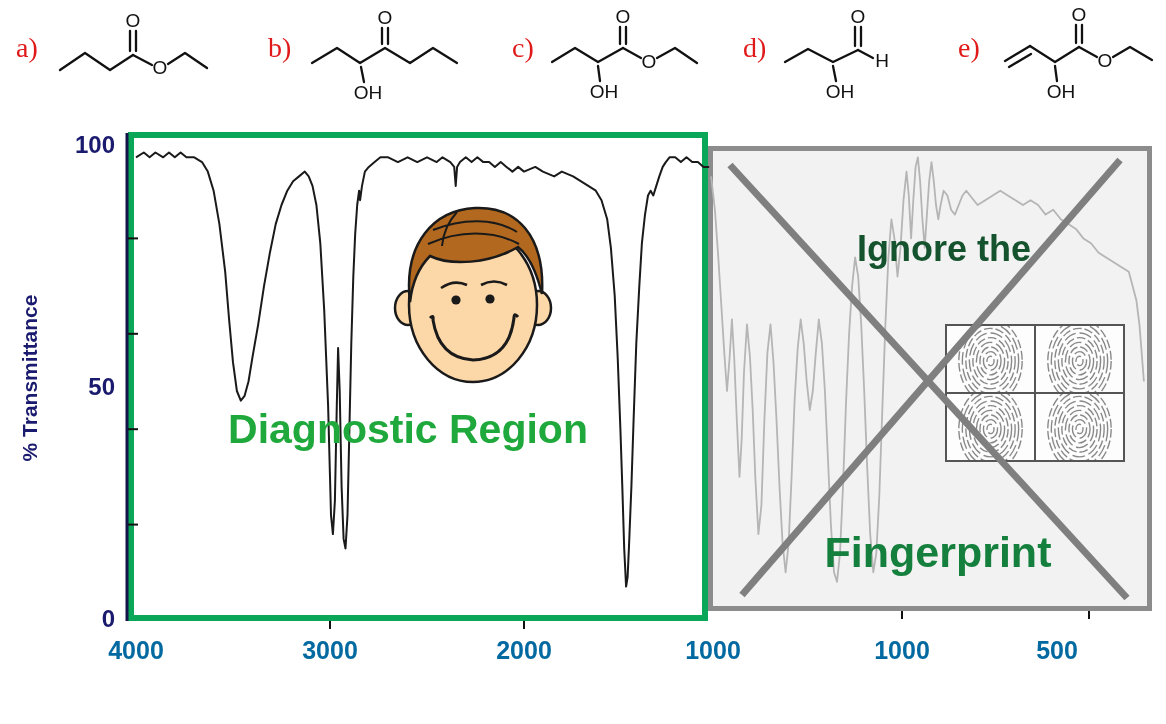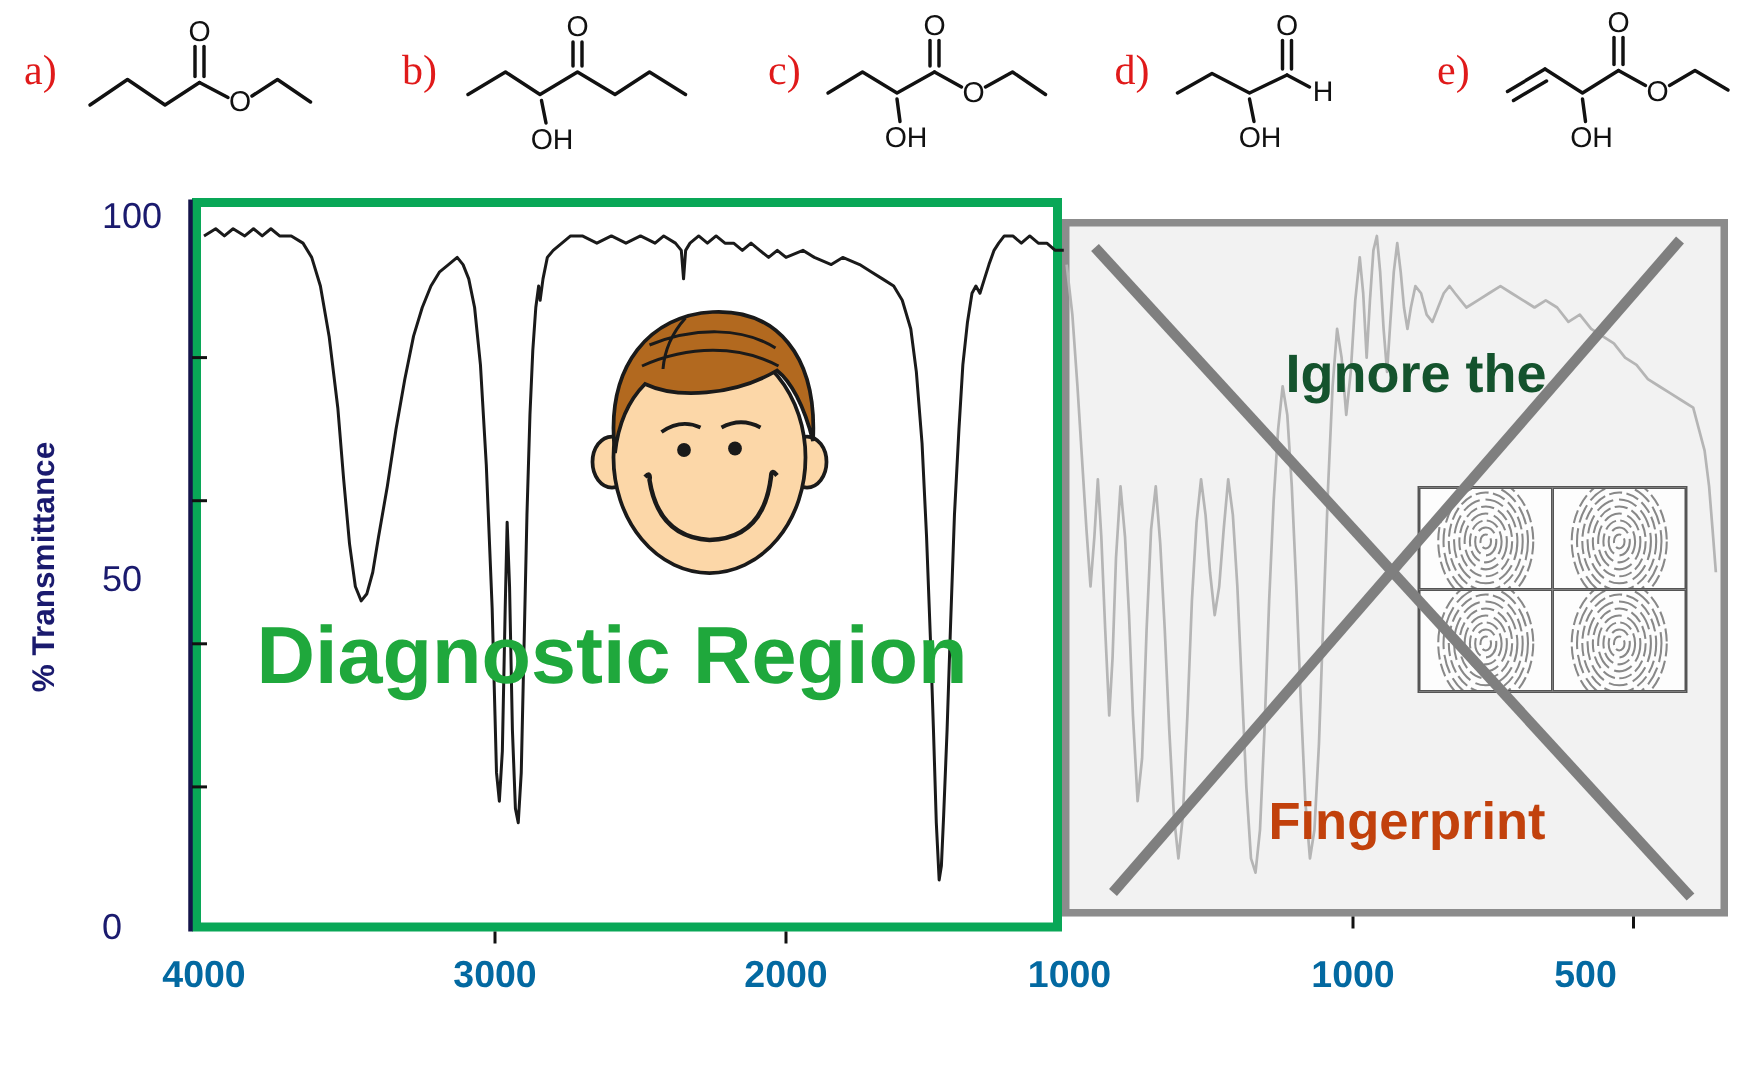--- a/index.html
+++ b/index.html
@@ -6,39 +6,39 @@
   .figure{position:relative;width:1166px;height:724px;background:#fff;overflow:hidden;
           font-family:"Liberation Sans",sans-serif;}
   svg{display:block;}
   .abs{position:absolute;}
   
   .mol-label{position:absolute;top:32px;font-family:"Liberation Serif",serif;
              font-size:28px;color:#e01a1a;}
   
   .tick-x{position:absolute;top:636px;transform:translateX(-50%);
           color:#0369a1;font-weight:bold;font-size:25px;}
-  .tick-y{position:absolute;left:68px;width:68px;text-align:left;
-          color:#1a1a6e;font-weight:normal;font-size:24px;}
+  .tick-y{position:absolute;left:47px;width:68px;text-align:right;
+          color:#1a1a6e;font-weight:bold;font-size:24px;}
   .ytitle{position:absolute;left:-62px;top:366px;width:184px;text-align:center;
           transform:rotate(-90deg);color:#1a1a6e;font-weight:bold;font-size:21px;}
   .xtitle{position:absolute;left:640px;top:685px;transform:translateX(-50%);
           color:#1a1a6e;font-weight:bold;font-size:23px;white-space:nowrap;}
   .xtitle sup{font-size:14px;}
   
   .diagnostic-box{position:absolute;left:128px;top:132px;width:580px;height:489px;
           border:6px solid #09a757;box-sizing:border-box;background:transparent;}
   .fingerprint-panel{position:absolute;left:708px;top:146px;width:444px;height:465px;
           border:5px solid #8c8c8c;box-sizing:border-box;background:#f2f2f2;}
   
   .ann{position:absolute;transform:translateX(-50%);font-weight:bold;white-space:nowrap;}
-  .ann-diagnostic{left:408px;top:406px;font-size:54px;color:#1fa83c;}
+  .ann-diagnostic{left:408px;top:406px;font-size:41px;color:#1fa83c;}
   .ann-focus{left:412px;top:512px;font-size:39px;color:#29abe2;}
   .ann-ignore1{left:944px;top:228px;font-size:36px;color:#14532d;}
   .ann-ignore2{left:944px;top:285px;font-size:36px;color:#fa0505;}
-  .ann-fingerprint{left:938px;top:528px;font-size:35px;color:#c2410c;}
+  .ann-fingerprint{left:938px;top:528px;font-size:43px;color:#15803d;}
   
   .fp-grid{position:absolute;left:945px;top:324px;width:178px;height:136px;
            display:grid;grid-template-columns:1fr 1fr;grid-template-rows:1fr 1fr;
            border:1.5px solid #555;background:#fdfdfd;}
   .fp-cell{border:0.75px solid #555;overflow:hidden;}
   .fp-cell svg{width:100%;height:100%;}
   .skeleton{fill:none;stroke:#111;stroke-width:2.3px;stroke-linecap:round;stroke-linejoin:round;}
   .atom{font-family:"Liberation Sans",sans-serif;font-size:19px;fill:#111;font-weight:normal;}
 </style>
 </head>

